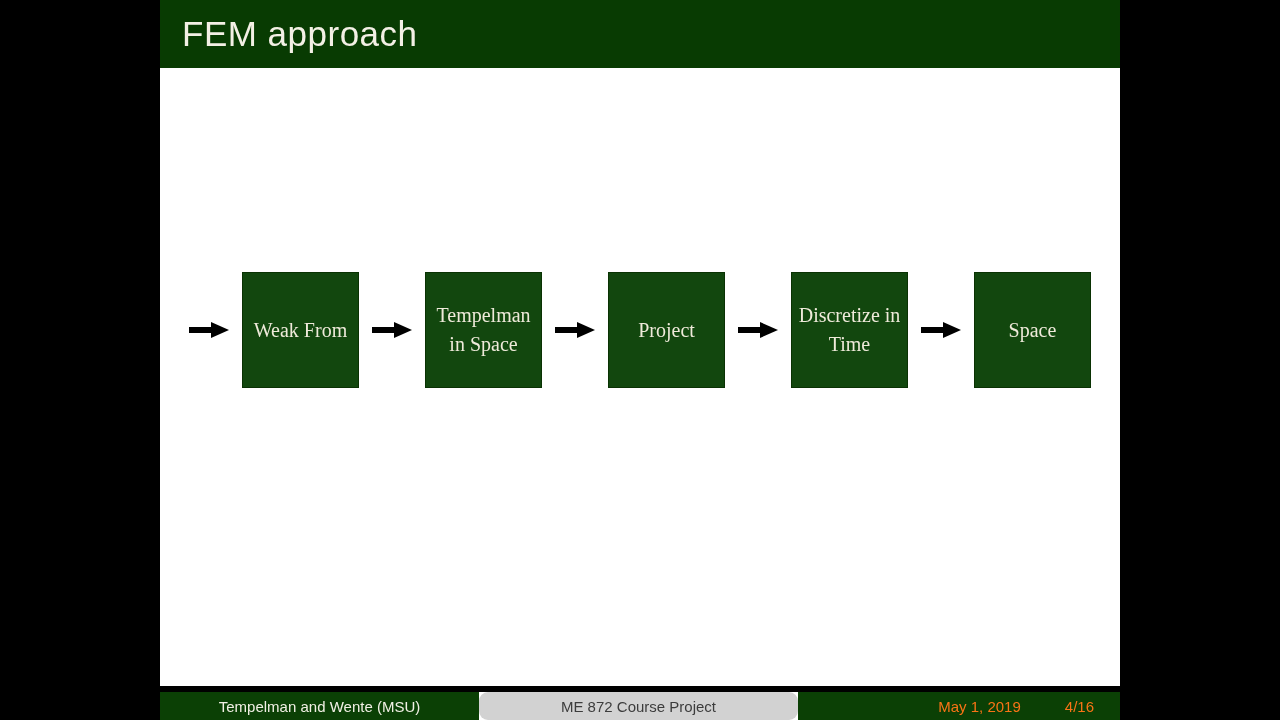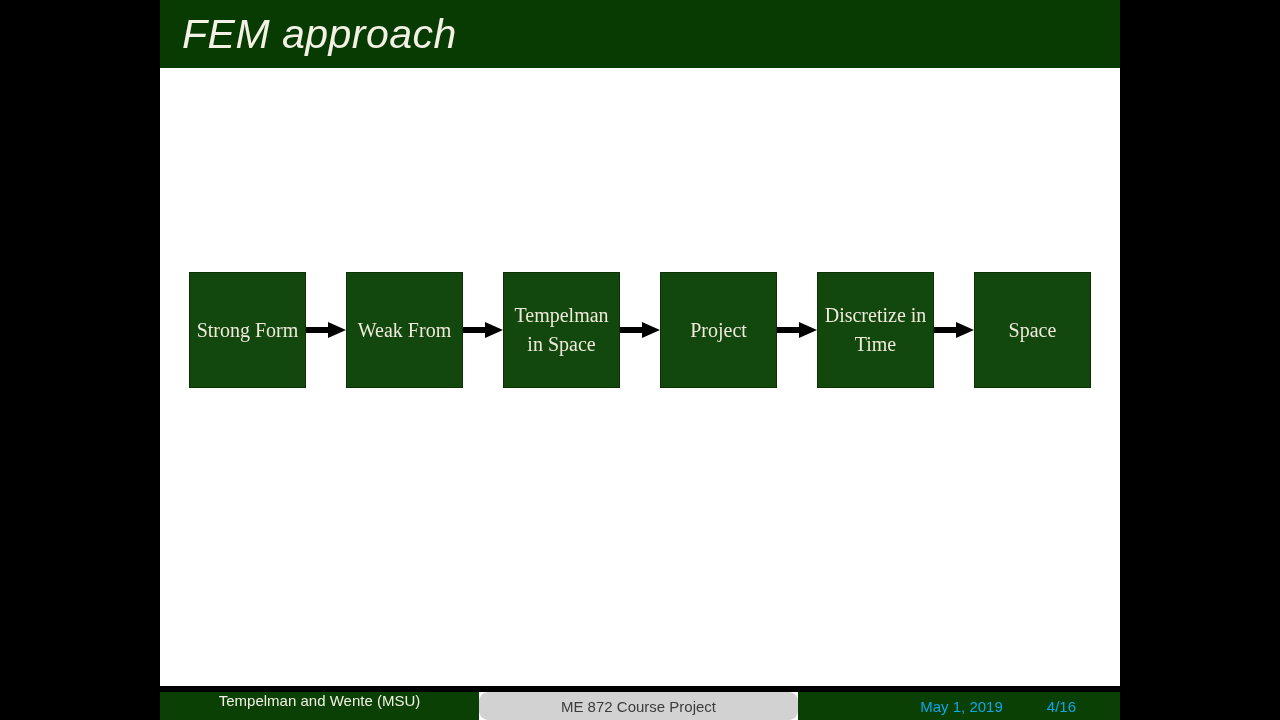--- a/index.html
+++ b/index.html
@@ -3,55 +3,52 @@
 <meta charset="utf-8">
 <style>
   html,body{margin:0;padding:0;background:#000;}
   .stage{position:relative;width:1280px;height:720px;background:#000;overflow:hidden;
          font-family:"Liberation Sans",sans-serif;}
   .slide{position:absolute;left:160px;top:0;width:960px;height:720px;background:#ffffff;overflow:hidden;}
 
   
   .header{position:absolute;left:0;top:0;width:100%;height:68px;background:#083b02;
           display:flex;align-items:center;box-sizing:border-box;padding-left:22px;}
-  .header .title{color:#f3f0e5;font-size:41px;font-weight:400;letter-spacing:0.5px;font-style:italic;}
+  .header .title{color:#f3f0e5;font-size:35px;font-weight:400;letter-spacing:0.5px;}
 
   
   .flow-row{position:absolute;left:29px;top:272px;width:902px;height:116px;
             display:flex;align-items:center;justify-content:space-between;}
   .flow-box{width:117px;height:116px;background:#12470e;border:1px solid #0a3203;box-sizing:border-box;
             display:flex;align-items:center;justify-content:center;text-align:center;
             color:#efeada;font-family:"Liberation Serif",serif;font-size:20px;line-height:1.45;
             padding:0 2px;flex:0 0 auto;}
   .arrow{flex:0 0 auto;width:40px;height:16px;display:block;}
 
   
   .footer-sep{position:absolute;left:0;bottom:28px;width:100%;height:6px;background:#000;}
   .footer{position:absolute;left:0;bottom:0;width:100%;height:28px;display:flex;font-size:15px;}
-  .foot-left{flex:0 0 319px;background:#0b4005;color:#f1efe4;display:flex;justify-content:center;}
+  .foot-left{flex:0 0 319px;background:#0b4005;color:#f1efe4;display:flex;align-items:center;justify-content:center;}
   .foot-mid{flex:0 0 319px;background:#d2d2d2;color:#3c3c3c;display:flex;align-items:center;justify-content:center;border-radius:9px;}
-  .foot-right{flex:1 1 auto;background:#0b4005;color:#0ea5e9;display:flex;align-items:center;
-              justify-content:flex-end;box-sizing:border-box;padding-right:44px;}
+  .foot-right{flex:1 1 auto;background:#0b4005;color:#f97316;display:flex;align-items:center;
+              justify-content:flex-end;box-sizing:border-box;padding-right:26px;}
   .foot-right .date{margin-right:44px;}
 </style>
 </head>
 <body>
 
 <div class="stage">
   <div class="slide">
 
     <div class="header">
       <span class="title">FEM approach</span>
     </div>
 
     <div class="flow-row">
 
-      <div class="flow-box">
-        <span>Strong Form</span>
-      </div>
 
       <svg class="arrow" viewBox="0 0 40 16">
         <rect x="0" y="5" width="25" height="6" fill="#000"></rect>
         <polygon points="22,0 40,8 22,16" fill="#000"></polygon>
       </svg>
 
       <div class="flow-box">
         <span>Weak From</span>
       </div>
 

